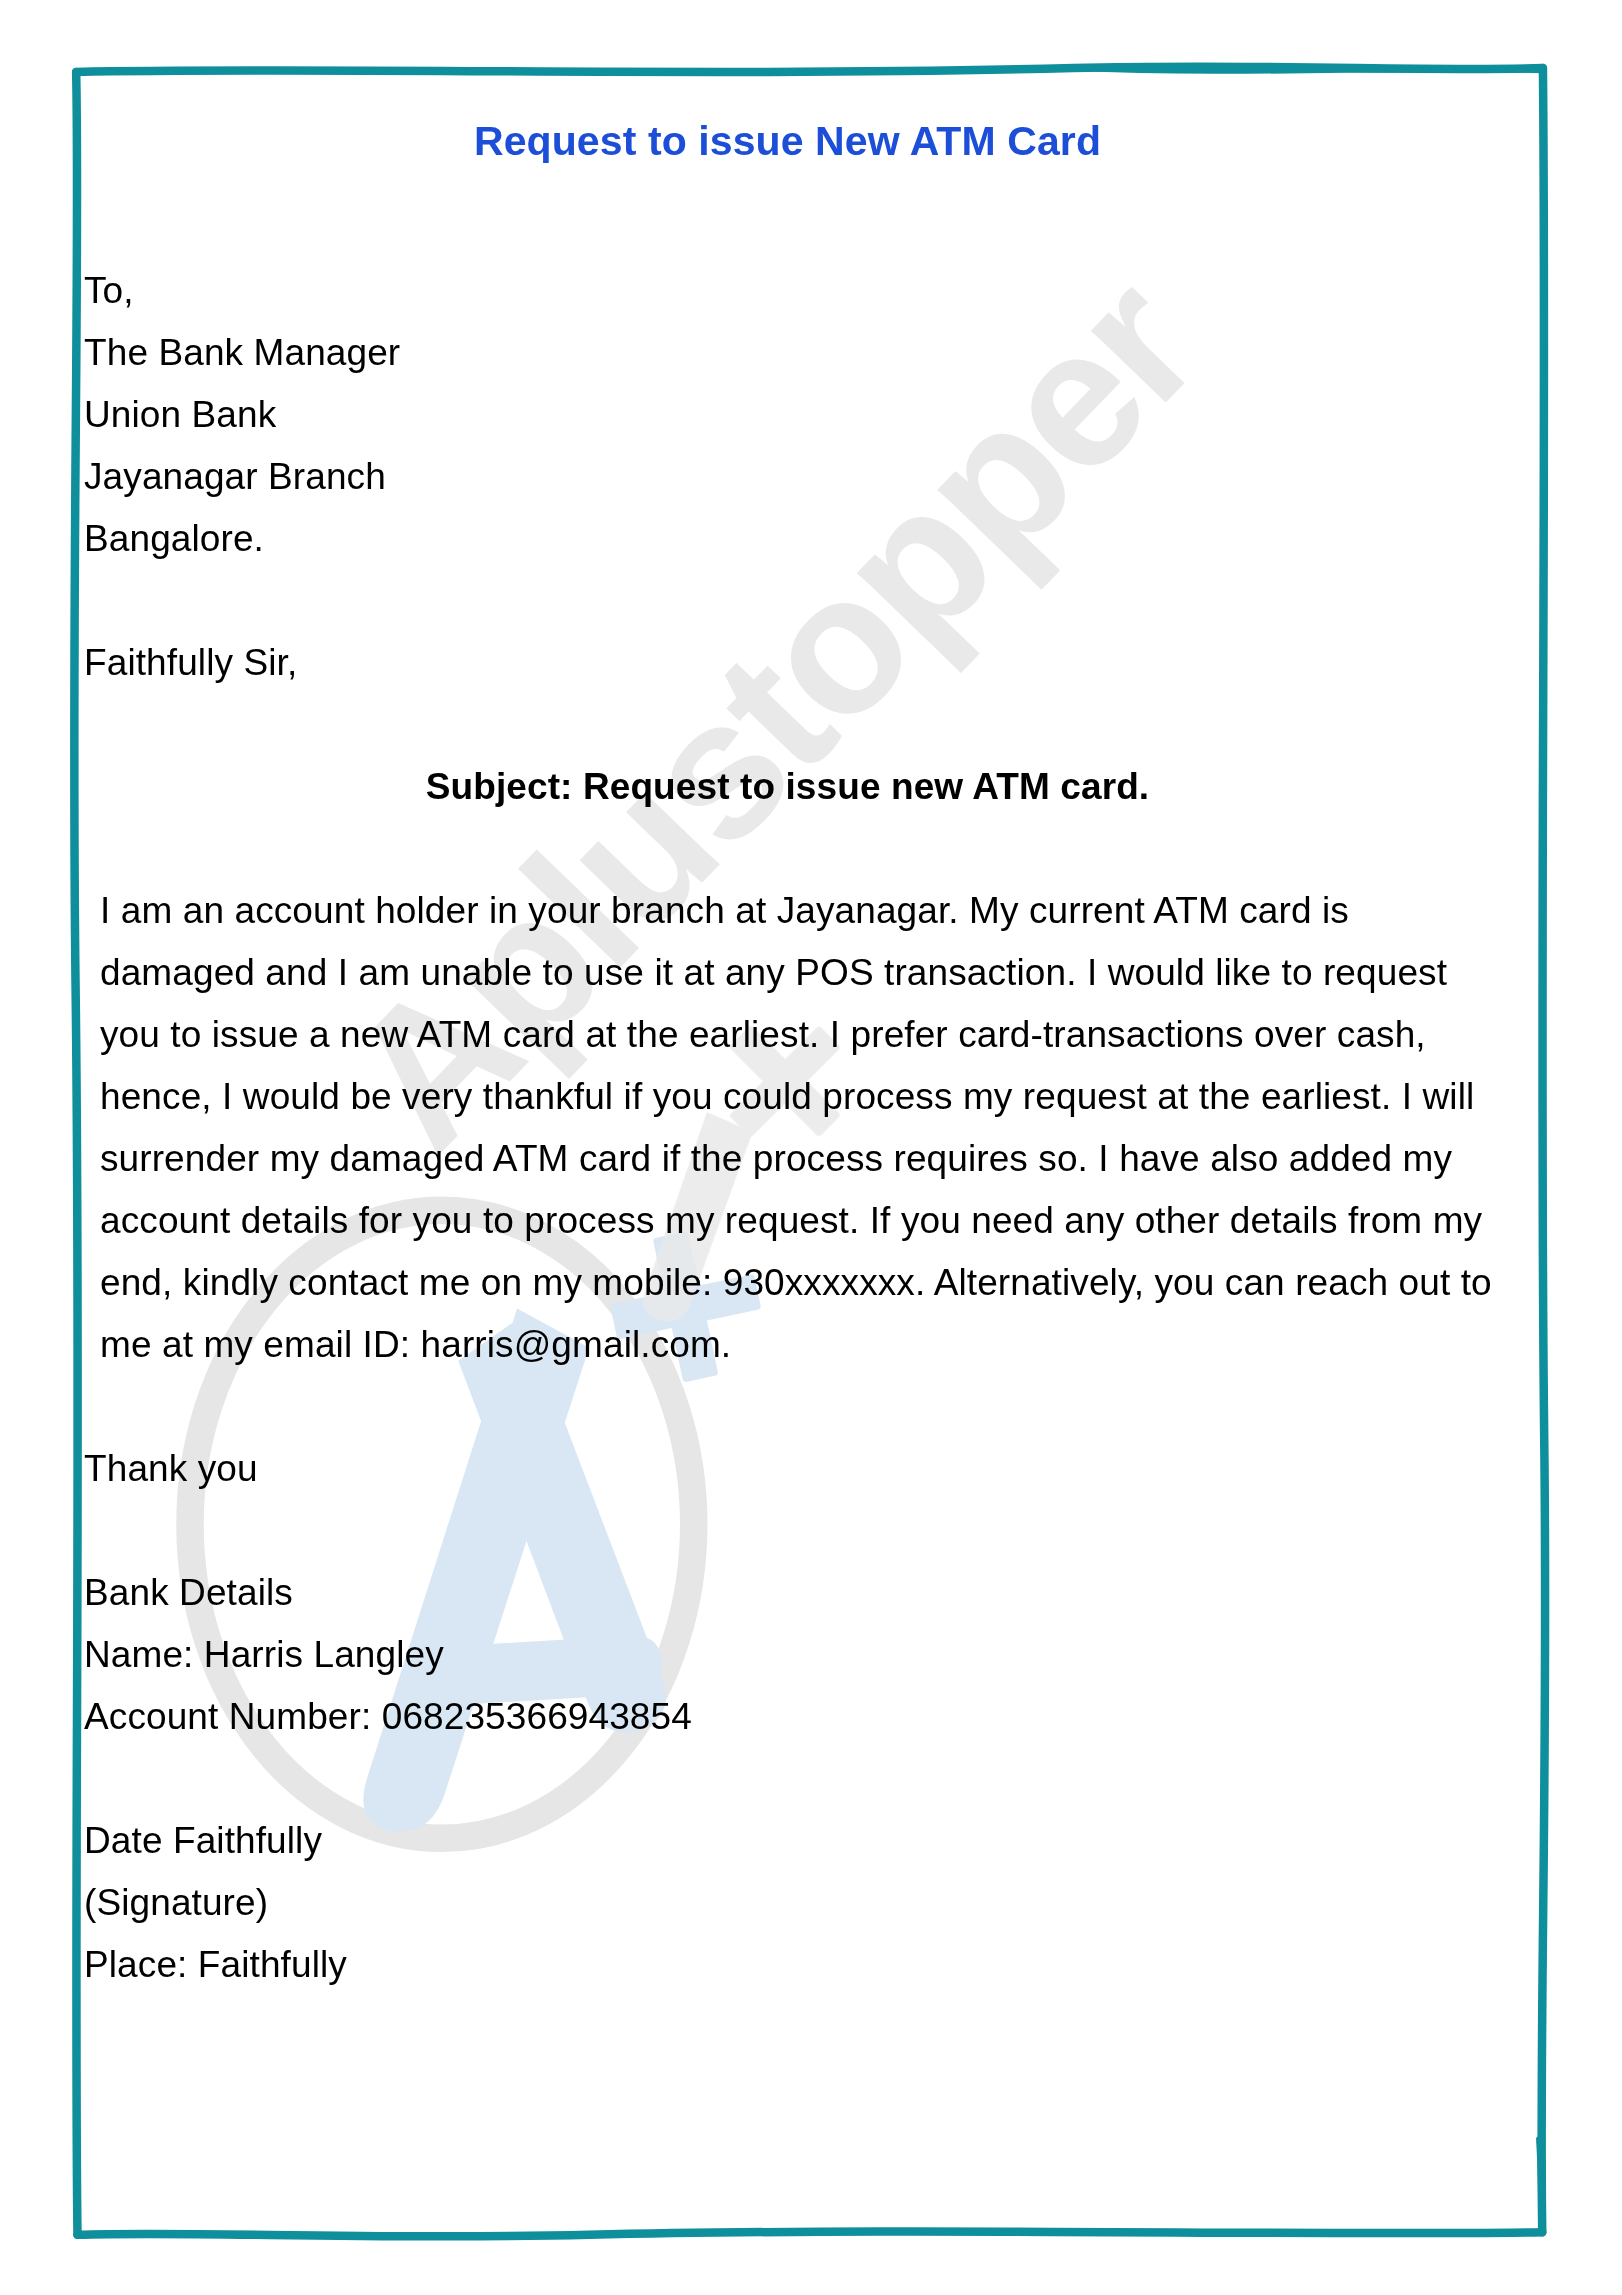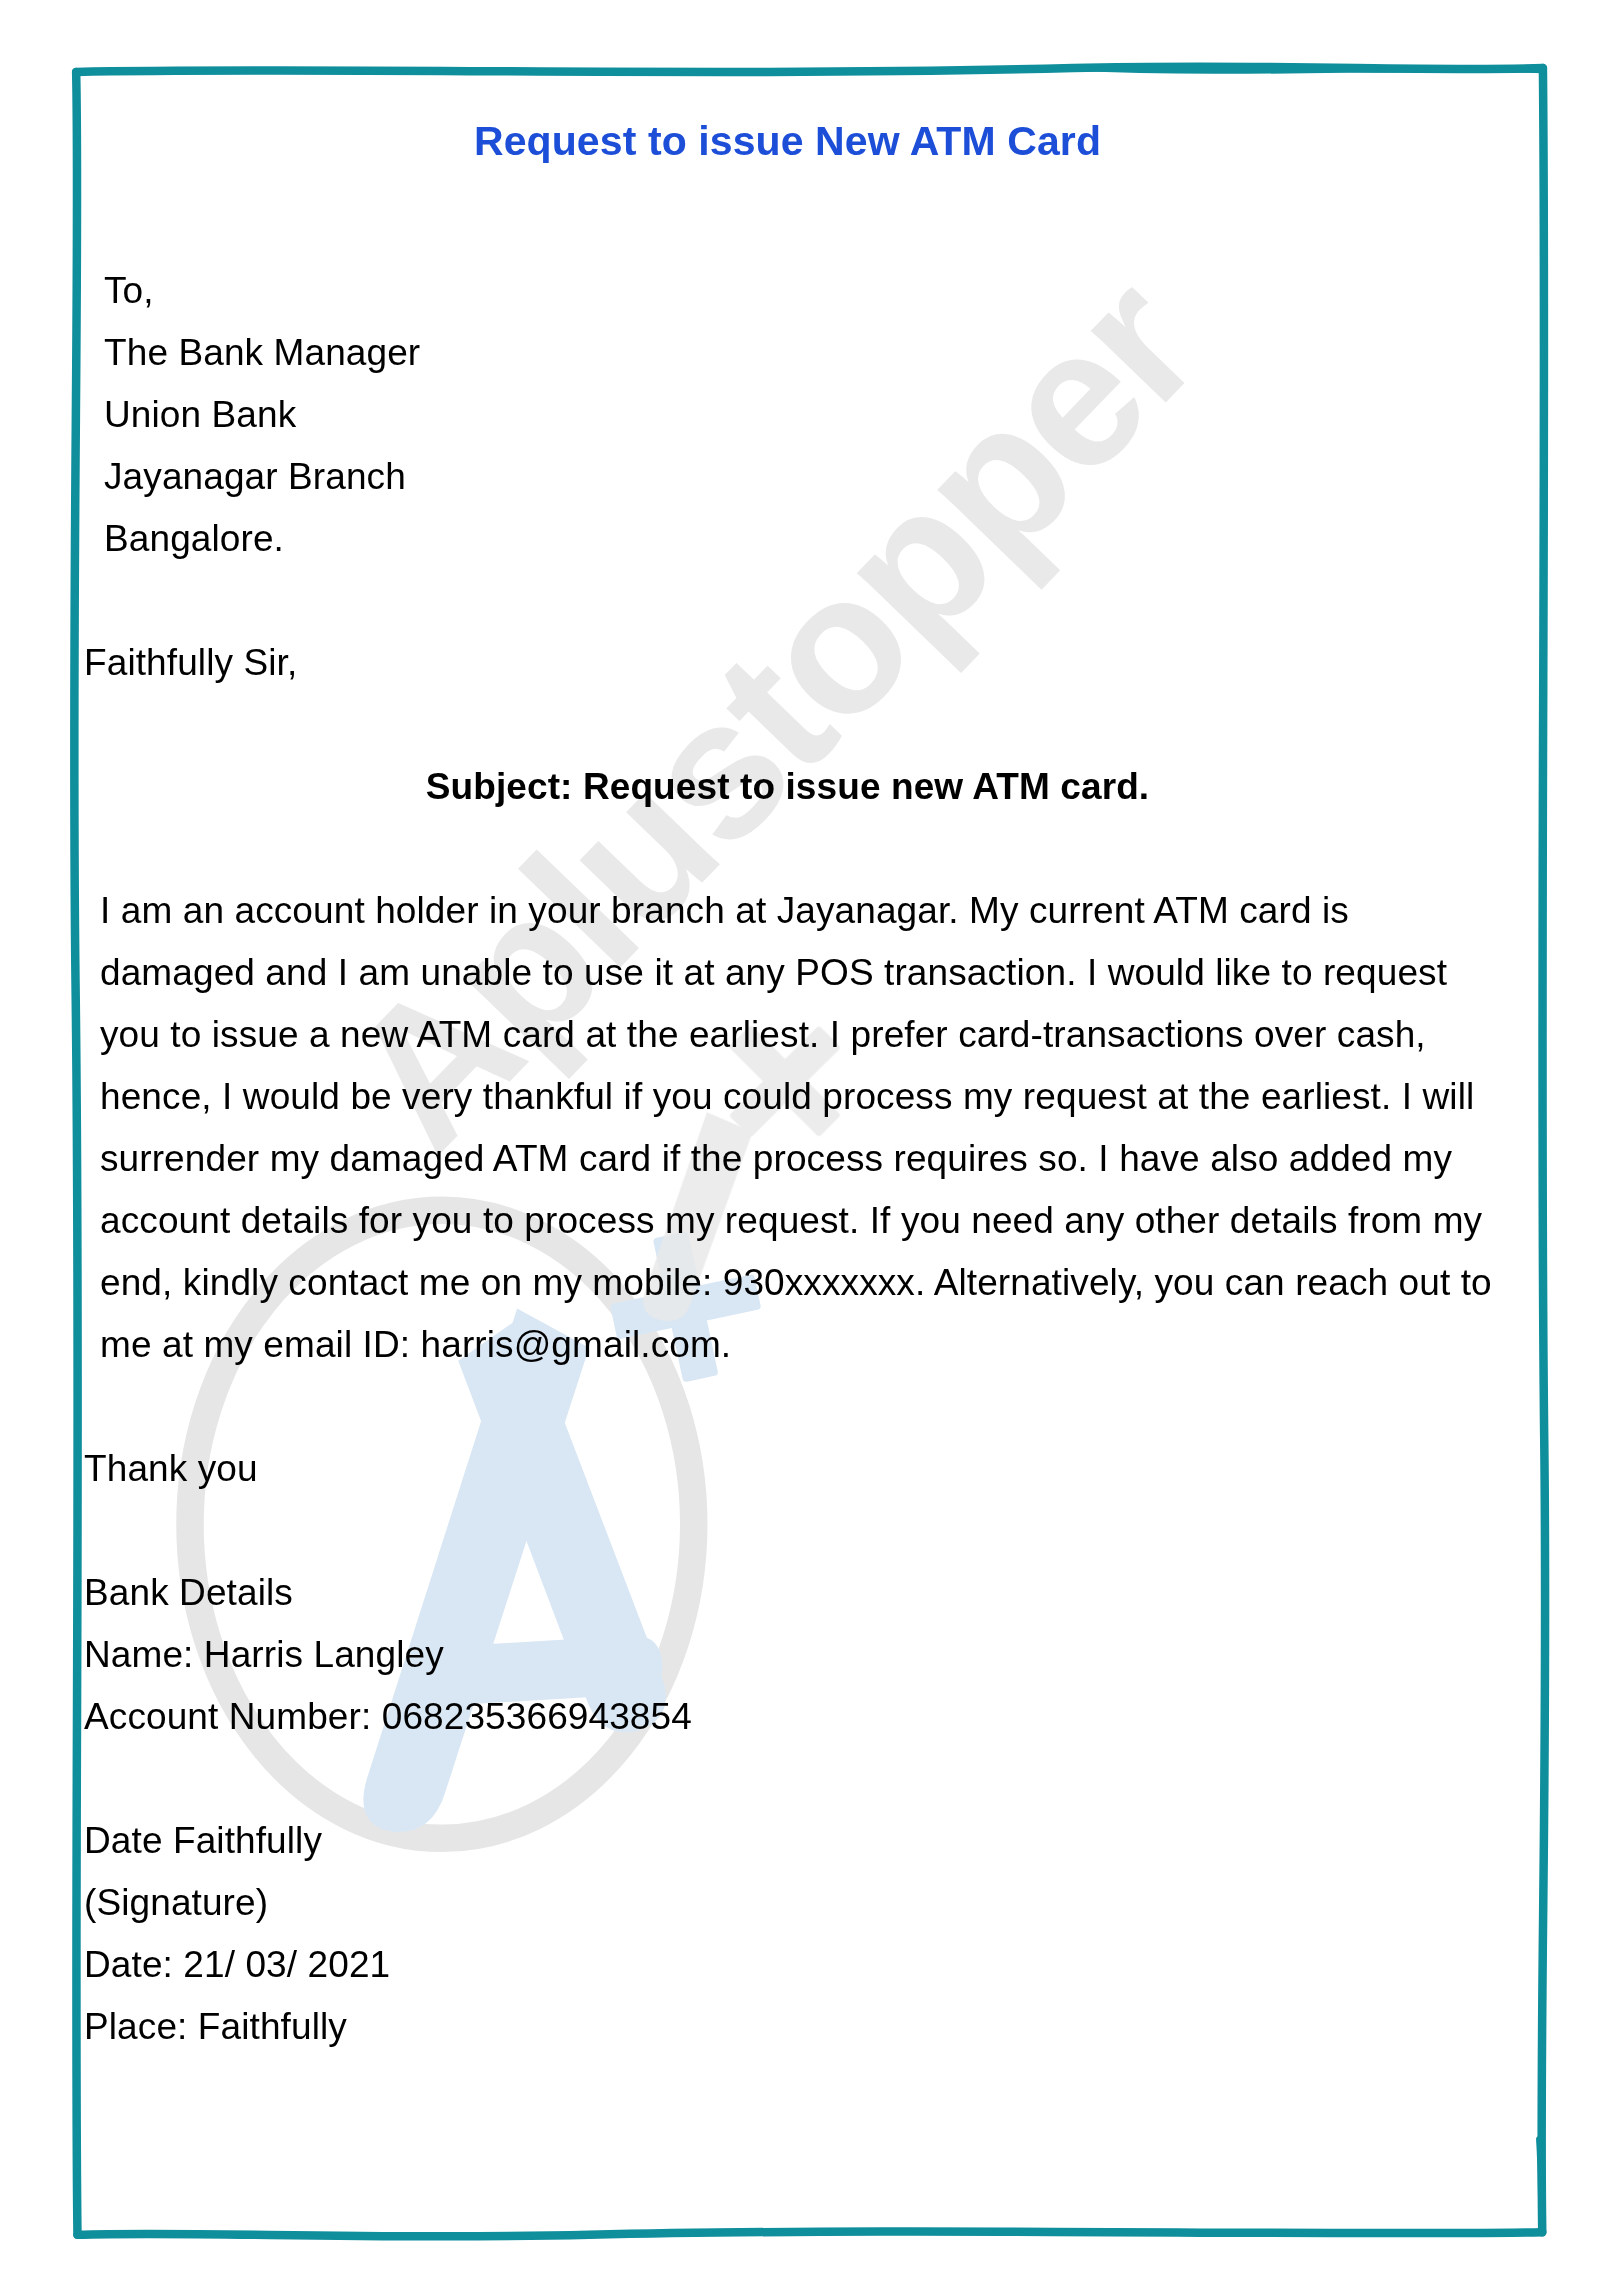--- a/index.html
+++ b/index.html
@@ -81,21 +81,21 @@
     font-size: 37px;
     line-height: 62px;
     font-weight: 400;
     letter-spacing: 0.1px;
   }
 
   .line { display: block; white-space: pre-wrap; }
 
   .spacer-sm { height: 62px; }
 
-  #addressee-block { margin-top: 96px; margin-left: 20px; }
+  #addressee-block { margin-top: 96px; }
 
   .salutation { }
 
   .subject-line {
     font-weight: 700;
     font-size: 37px;
     line-height: 62px;
     text-align: center;
   }
 
@@ -187,19 +187,18 @@
       <span class="line">Bank Details</span>
       <span class="line">Name: Harris Langley</span>
       <span class="line">Account Number: 068235366943854</span>
     </div>
 
     <div class="spacer-sm"></div>
 
     <div class="block sig-block">
       <span class="line">Date Faithfully</span>
       <span class="line">(Signature)</span>
-      <span class="line">Date: 21/ 03/ 2021</span>
       <span class="line">Place: Faithfully</span>
     </div>
 
   </div>
 </div>
 
 
 </body></html>

